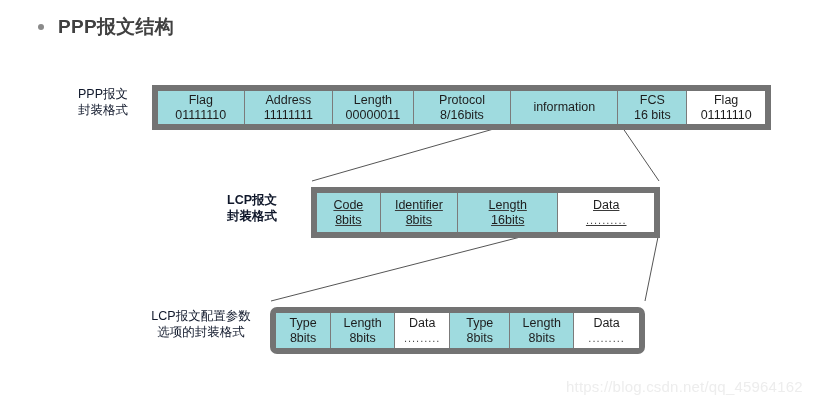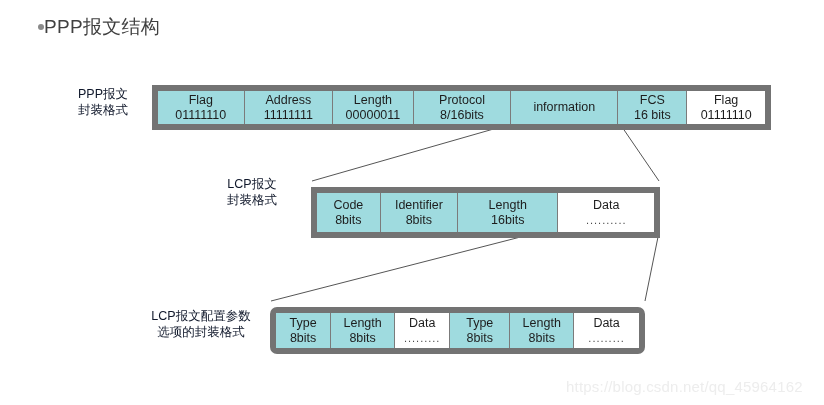--- a/index.html
+++ b/index.html
@@ -17,20 +17,22 @@
     -webkit-font-smoothing: antialiased;
   }
 
   
   #slide-title {
     position: absolute;
     left: 38px;
     top: 14px;
     display: flex;
     align-items: center;
+    gap: 14px;
+    font-weight: bold;
   }
   #slide-title .bullet {
     width: 6px;
     height: 6px;
     border-radius: 50%;
     background: #8a8a8a;
     display: block;
     flex: none;
   }
   #slide-title .title-text {
@@ -144,26 +146,26 @@
   <div class="cell fill" style="width:70px;">
     <span class="l1">FCS</span>
     <span class="l2">16 bits</span>
   </div>
   <div class="cell plain" style="width:79px;">
     <span class="l1">Flag</span>
     <span class="l2">01111110</span>
   </div>
 </div>
 
-<div class="row-label" style="left:227px; top:176px; text-align:center;">
+<div class="row-label" style="left:227px; top:192px; text-align:center;font-weight:bold;">
   <span class="l1">LCP报文</span>
   <span class="l2">封装格式</span>
 </div>
 
-<div class="pkt" id="row2" style="left:311px; top:181px; width:349px; height:51px;">
+<div class="pkt" id="row2" style="left:311px; top:181px; width:349px; height:51px;text-decoration:underline;">
   <div class="cell fill" style="width:66px;">
     <span class="l1">Code</span>
     <span class="l2">8bits</span>
   </div>
   <div class="cell fill" style="width:80px;">
     <span class="l1">Identifier</span>
     <span class="l2">8bits</span>
   </div>
   <div class="cell fill" style="width:104px;">
     <span class="l1">Length</span>

